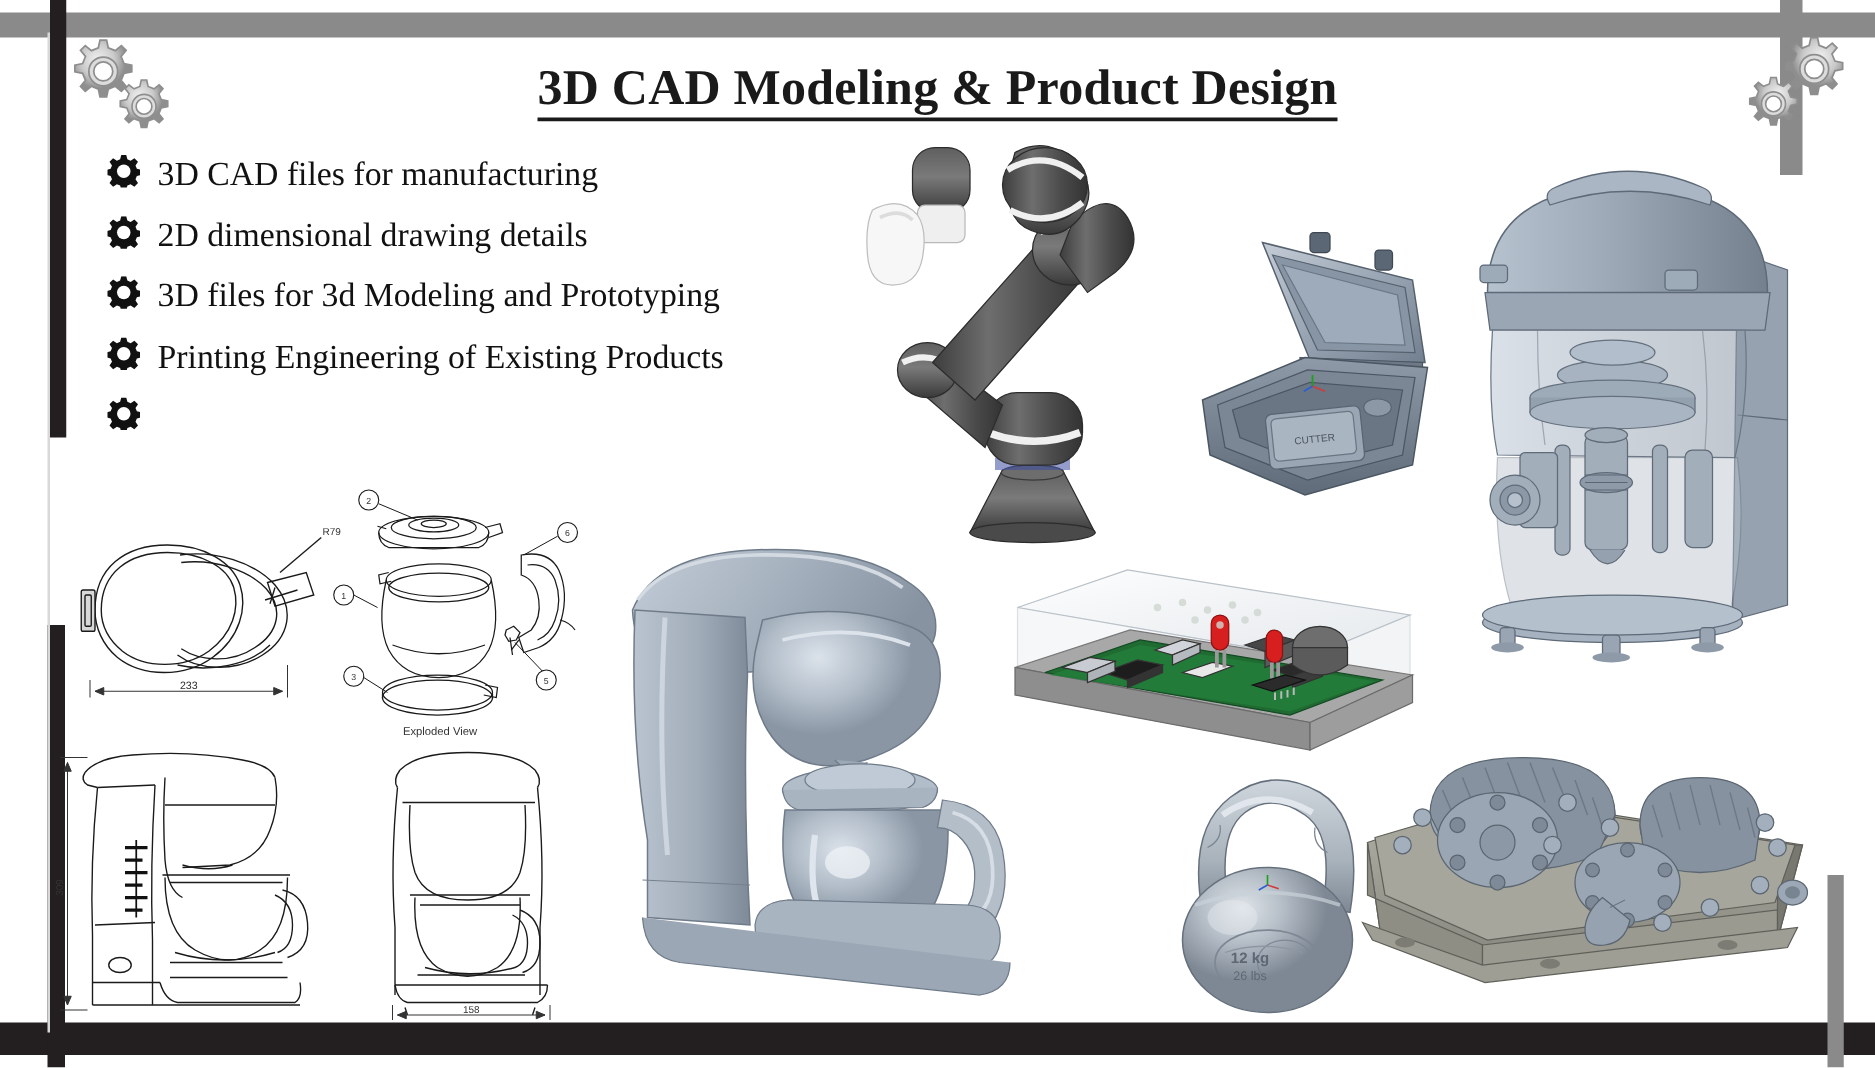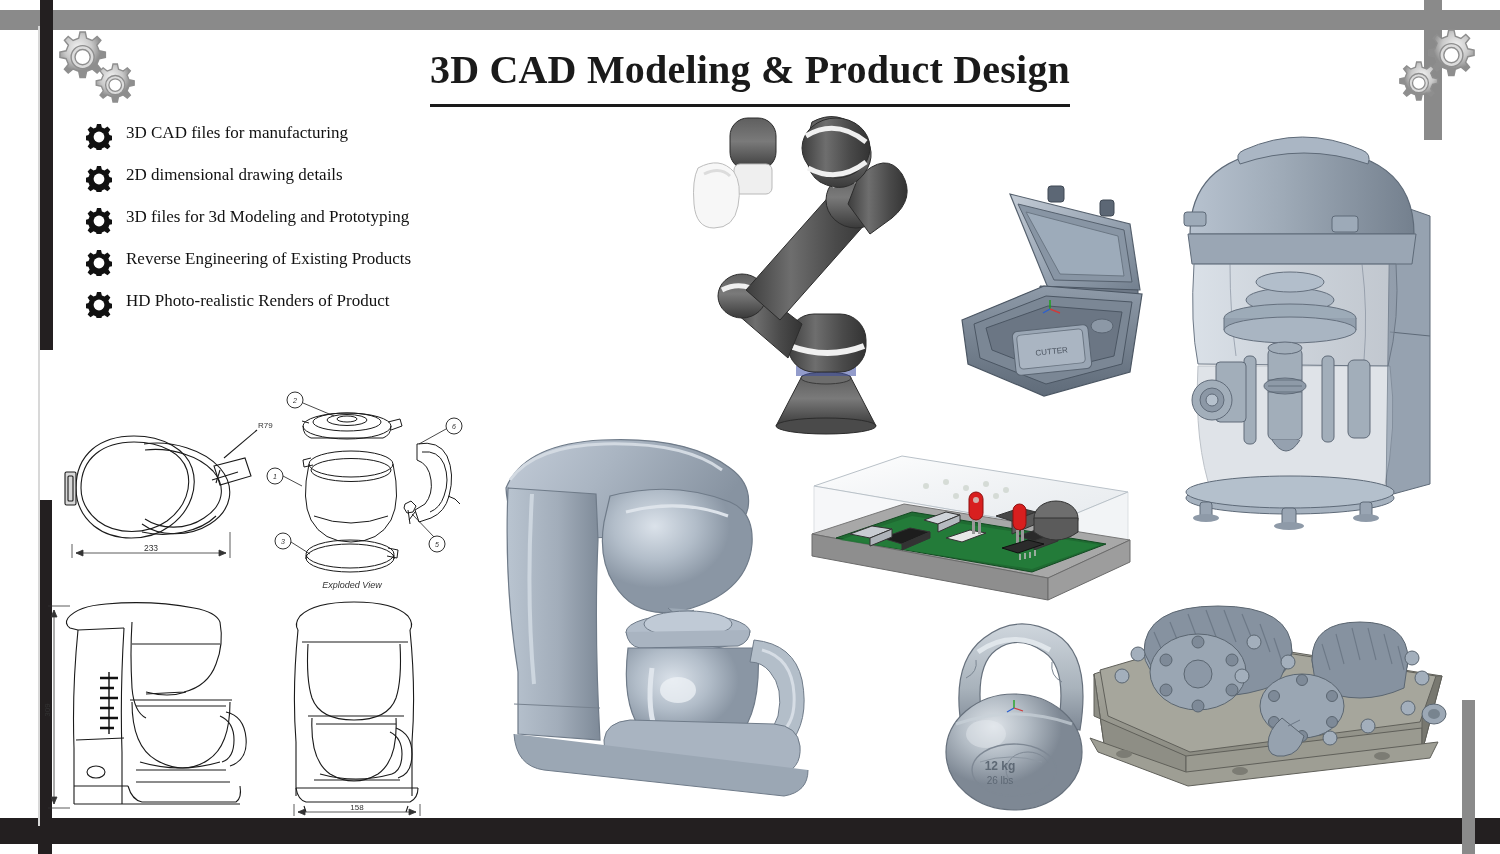--- a/index.html
+++ b/index.html
@@ -31,27 +31,27 @@
   .gearwrap { position:absolute; }
   .gw-tl { left:46px;  top:28px; }
   .gw-tr { left:1378px; top:26px; }
 
   
   #title {
     position:absolute; left:0; top:46px; width:1500px; text-align:center;
     font-size:40px; font-weight:bold; letter-spacing:.2px; color:#1a1a1a;
     font-family:"Liberation Serif", serif;
   }
-  #title span { border-bottom:3px solid #1a1a1a; padding-bottom:12px; }
+  #title span { border-bottom:3px solid #1a1a1a; padding-bottom:2px; }
 
   
   #bullets { position:absolute; left:86px; top:122px; width:640px; }
   .bullet { display:flex; align-items:flex-start; margin-bottom:14px; }
   .bullet .bicon { flex:0 0 28px; height:26px; margin-right:12px; margin-top:2px; }
-  .bullet .btext { font-size:17px; line-height:1.28; color:#111; }
+  .bullet .btext { font-size:27px; line-height:1.28; color:#111; }
 
   
   .art { position:absolute; }
   .art svg { display:block; }
   .dim { font-family:"Liberation Sans", sans-serif; fill:#333; }
 </style>
 </head>
 <body>
 
 <div id="poster">
@@ -139,31 +139,30 @@
       <span class="btext">3D files for 3d Modeling and Prototyping</span>
     </div>
 
     <div class="bullet">
       <span class="bicon">
         <svg width="26" height="26" viewBox="0 0 26 26">
           <path fill="#111" d="M11 0 h4 l.9 3.4 2.6 1.1 3-2 2.9 2.9 -2 3 1.1 2.6 3.4 .9 v4 l-3.4 .9 -1.1 2.6 2 3 -2.9 2.9 -3-2 -2.6 1.1 -.9 3.4 h-4 l-.9-3.4 -2.6-1.1 -3 2 -2.9-2.9 2-3 -1.1-2.6 -3.4-.9 v-4 l3.4-.9 1.1-2.6 -2-3 2.9-2.9 3 2 2.6-1.1z"></path>
           <circle cx="13" cy="13" r="5.4" fill="#fff"></circle>
         </svg>
       </span>
-      <span class="btext">Reverse Engineering of Existing Products</span>
+      <span class="btext">Printing Engineering of Existing Products</span>
     </div>
 
     <div class="bullet">
       <span class="bicon">
         <svg width="26" height="26" viewBox="0 0 26 26">
           <path fill="#111" d="M11 0 h4 l.9 3.4 2.6 1.1 3-2 2.9 2.9 -2 3 1.1 2.6 3.4 .9 v4 l-3.4 .9 -1.1 2.6 2 3 -2.9 2.9 -3-2 -2.6 1.1 -.9 3.4 h-4 l-.9-3.4 -2.6-1.1 -3 2 -2.9-2.9 2-3 -1.1-2.6 -3.4-.9 v-4 l3.4-.9 1.1-2.6 -2-3 2.9-2.9 3 2 2.6-1.1z"></path>
           <circle cx="13" cy="13" r="5.4" fill="#fff"></circle>
         </svg>
       </span>
-      <span class="btext">HD Photo-realistic Renders of Product</span>
     </div>
 
   </div>
 
   <div class="art" style="left:52px; top:392px;">
     <svg width="230" height="180" viewBox="0 0 230 180">
       <g fill="none" stroke="#1a1a1a" stroke-width="1.1">
         <path d="M24 96 C24 62 48 44 82 44 C112 44 134 58 140 76 C146 94 140 118 118 134 C96 150 62 150 42 134 C30 124 24 110 24 96 Z"></path>
         <path d="M29 96 C29 66 51 50 82 50 C110 50 130 62 135 78 C140 95 134 115 115 129 C95 143 64 143 46 129 C35 120 29 108 29 96 Z"></path>
         <path d="M92 52 C120 48 152 58 168 76 C184 95 180 118 158 132 C136 146 106 144 90 132"></path>
@@ -180,21 +179,21 @@
         <path d="M20 152 L20 166 M178 140 L178 166"></path>
         <path d="M24 161 L174 161"></path>
         <path d="M24 161 l7 -3 v6 z" fill="#333"></path>
         <path d="M174 161 l-7 -3 v6 z" fill="#333"></path>
       </g>
       <text class="dim" x="99" y="159" font-size="8.5" text-anchor="middle">233</text>
       <text class="dim" x="206" y="36" font-size="8">R79</text>
     </svg>
   </div>
 
-  <div class="art" style="left:262px; top:386px;font-style:italic;">
+  <div class="art" style="left:262px; top:386px;">
     <svg width="220" height="212" viewBox="0 0 220 212">
       <g fill="none" stroke="#1a1a1a" stroke-width="1">
 
         <ellipse cx="85" cy="40" rx="44" ry="13"></ellipse>
         <ellipse cx="85" cy="36" rx="34" ry="9"></ellipse>
         <ellipse cx="85" cy="34" rx="20" ry="5.5"></ellipse>
         <ellipse cx="85" cy="33" rx="10" ry="3"></ellipse>
         <path d="M41 40 q0 9 8 12 h72 q8 -3 8 -12"></path>
         <path d="M126 36 l12 -3 2 7 -11 4"></path>
         <path d="M47 37 l-7 -2"></path>
@@ -282,21 +281,21 @@
       <g stroke="#333" stroke-width=".8" fill="none">
         <path d="M8 24 L30 24 M8 226 L30 226"></path>
         <path d="M14 28 L14 222"></path>
         <path d="M14 28 l-3 7 h6 z" fill="#333"></path>
         <path d="M14 222 l-3 -7 h6 z" fill="#333"></path>
       </g>
       <text class="dim" x="10" y="128" font-size="8" text-anchor="middle" transform="rotate(-90 10 128)">309</text>
     </svg>
   </div>
 
-  <div class="art" style="left:268px; top:582px;">
+  <div class="art" style="left:288px; top:582px;">
     <svg width="180" height="240" viewBox="0 0 180 240">
       <g fill="none" stroke="#1a1a1a" stroke-width="1.1">
         <path d="M32 34 q14 -14 54 -14 q40 0 54 14"></path>
         <path d="M32 34 q-6 8 -2 14"></path>
         <path d="M140 34 q6 8 2 14"></path>
         <path d="M30 48 q-6 60 -2 112 l0 54"></path>
         <path d="M142 48 q6 60 2 112 l0 54"></path>
         <path d="M34 60 L140 60"></path>
         <path d="M40 62 q-2 36 4 54 q8 22 42 22 q34 0 42 -22 q6 -18 4 -54"></path>
 

